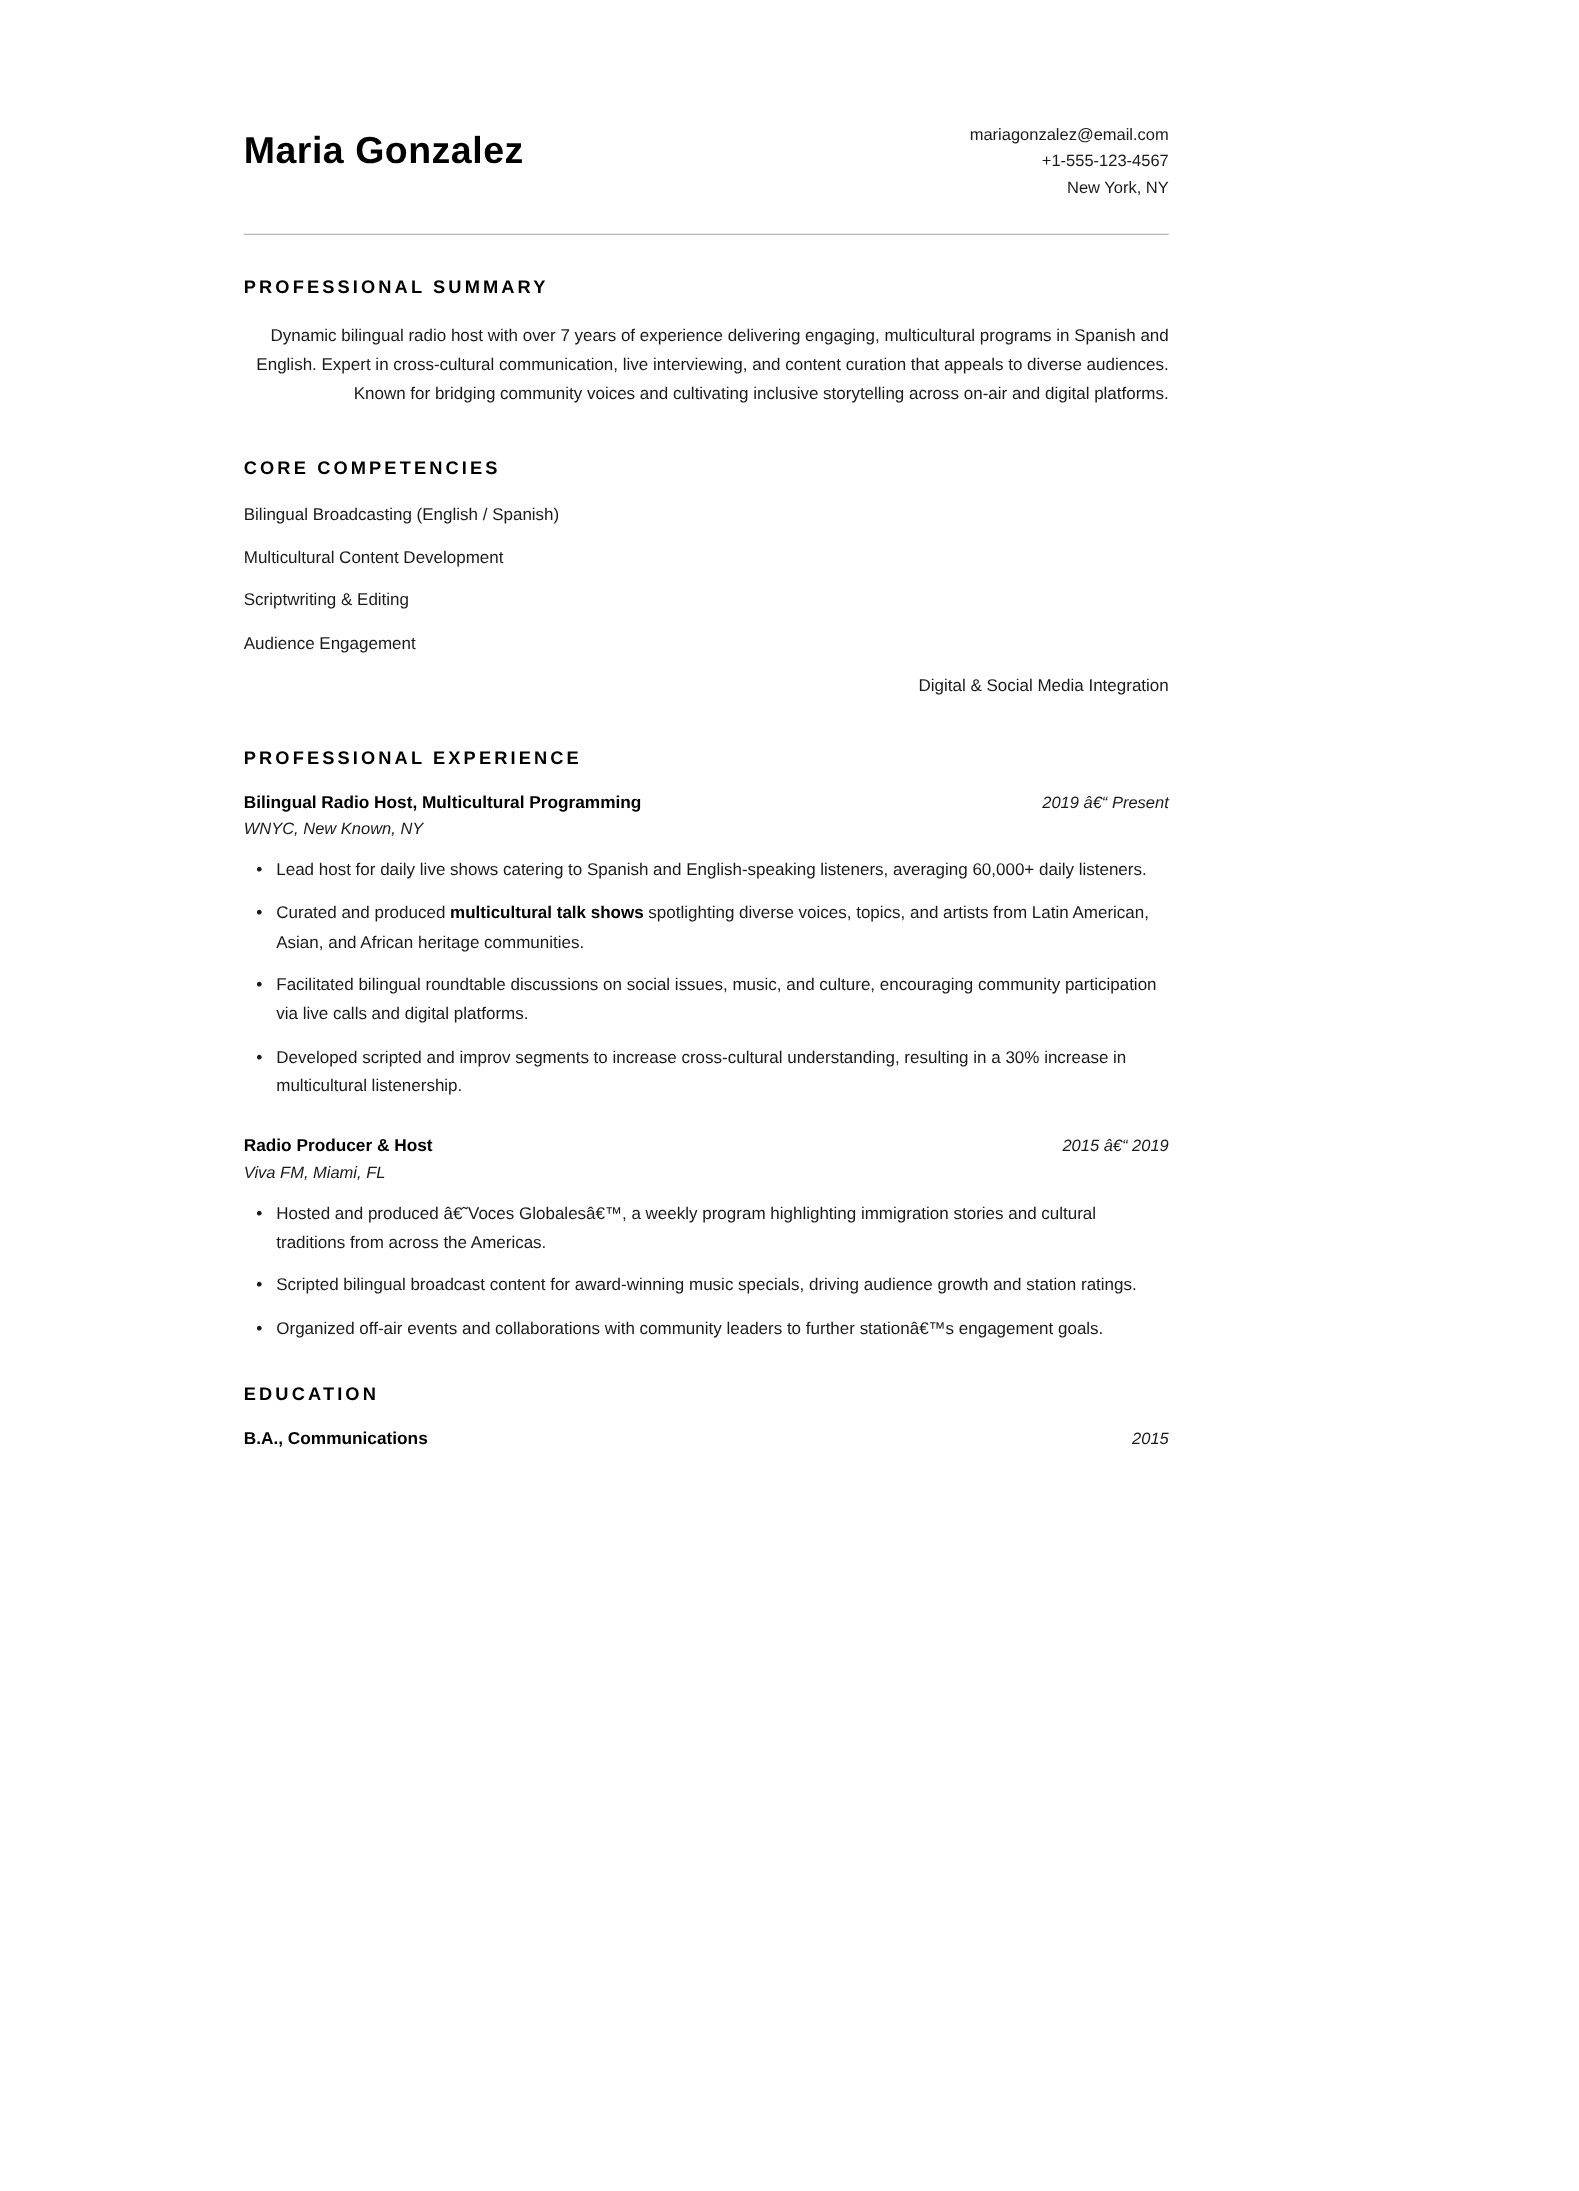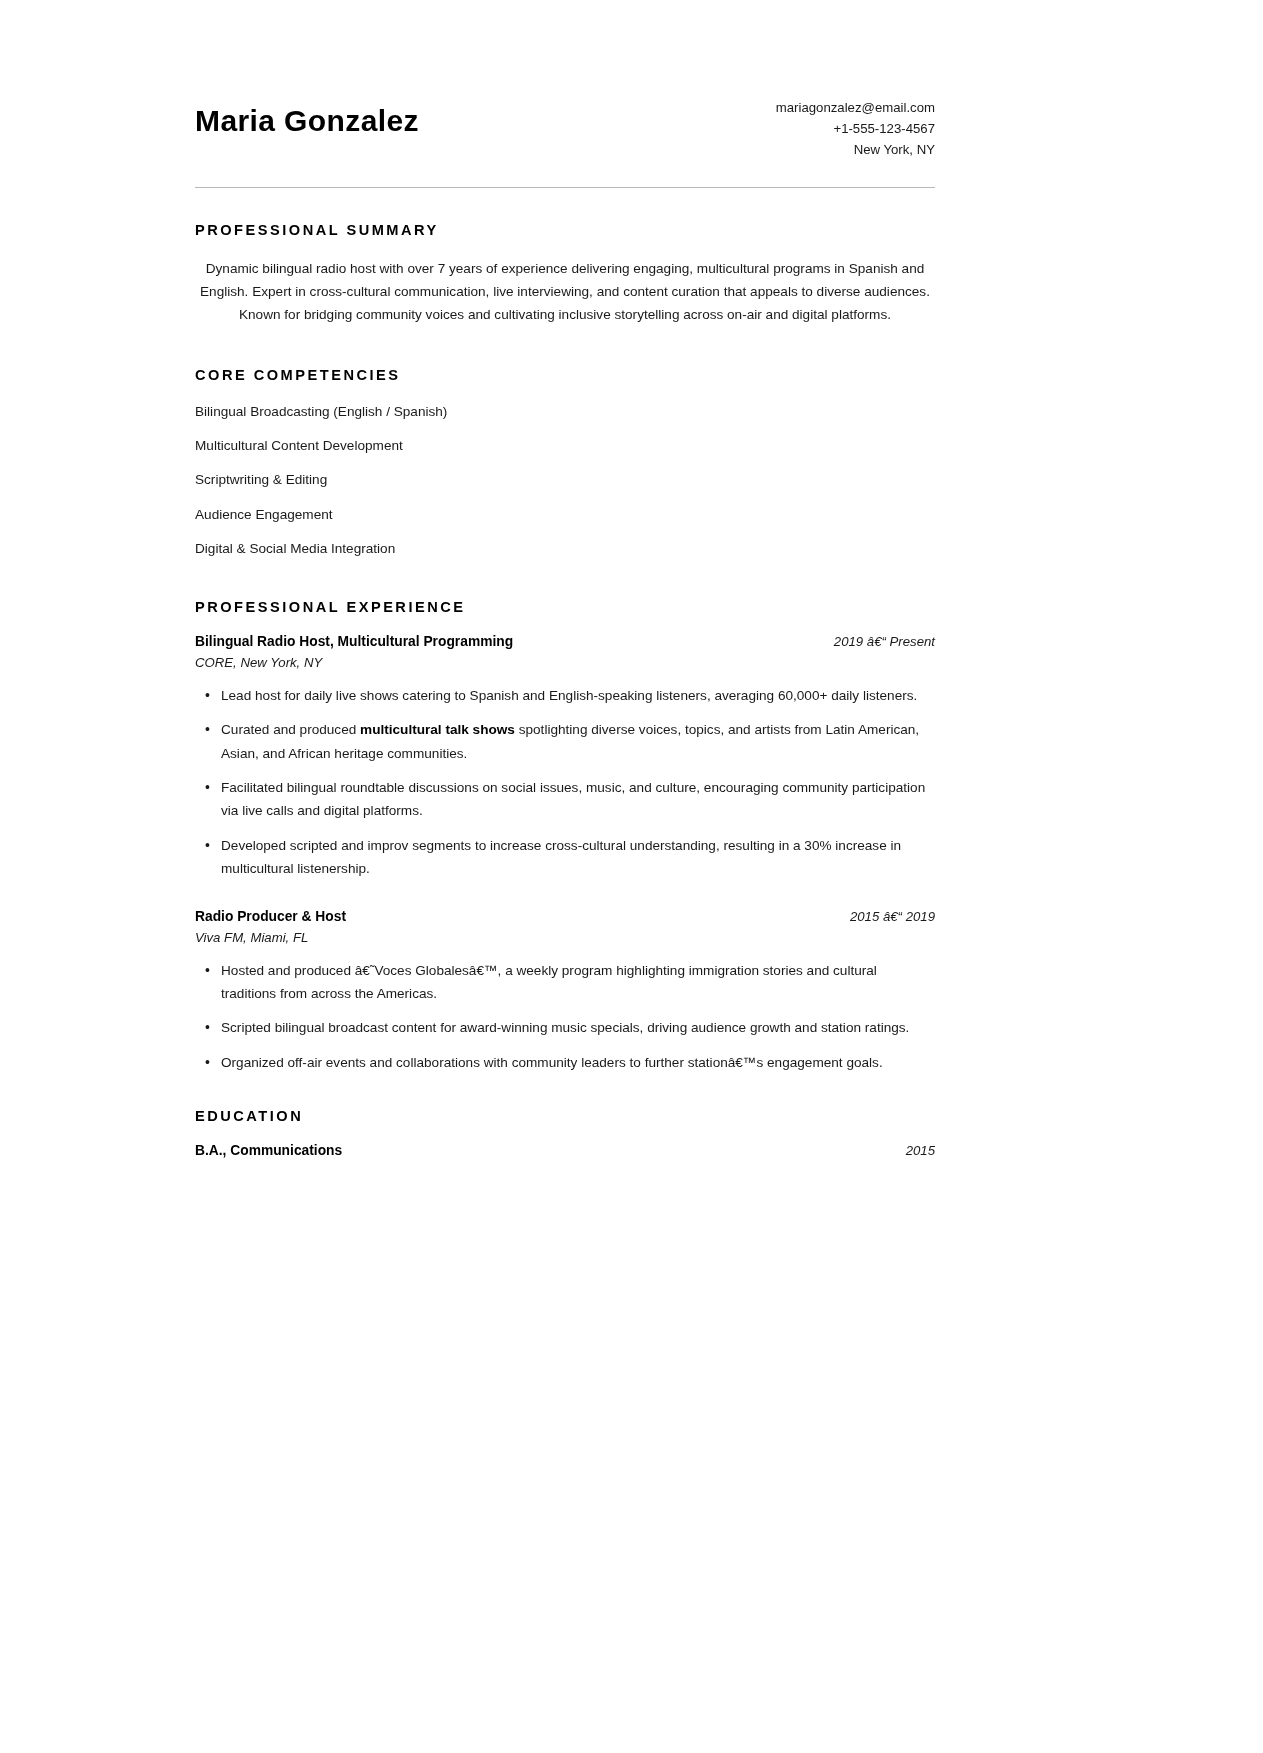--- a/index.html
+++ b/index.html
@@ -68,37 +68,37 @@
     margin: 0 0 19px 0;
   }
   .gap-lg { height: 40px; }
   .gap-md { height: 34px; }
 
   
   .summary {
     font-size: 13.6px;
     line-height: 1.72;
     margin: 0;
-    text-align: center;
+    text-align: right;
     color: #1a1a1a;
   }
 
   
   .comp-list {
     list-style: none;
     margin: 0;
     padding: 0;
   }
   .comp-list li {
     font-size: 13.6px;
     line-height: 1.46;
     padding: 0 0 14.5px 0;
     color: #1a1a1a;
   }
-  .comp-list li:last-child { padding-bottom: 0; }
+  .comp-list li:last-child { padding-bottom: 0; text-align: right; }
 
   
   .job { margin-bottom: 0; }
   .job + .job { margin-top: 28px; }
   .job-head {
     display: flex;
     align-items: baseline;
     justify-content: space-between;
     gap: 20px;
   }
@@ -199,21 +199,21 @@
     <div class="gap-lg"></div>
 
     <div class="section">
       <h2 class="section-title">PROFESSIONAL EXPERIENCE</h2>
 
       <div class="job">
         <div class="job-head">
           <div class="job-title">Bilingual Radio Host, Multicultural Programming</div>
           <div class="job-dates">2019 â€“ Present</div>
         </div>
-        <div class="job-company">CORE, New York, NY</div>
+        <div class="job-company">WNYC, New Known, NY</div>
         <ul class="bullets">
           <li>
             <span>Lead host for daily live shows catering to Spanish and English-speaking listeners, averaging 60,000+ daily listeners.</span>
           </li>
           <li>
             <span>Curated and produced </span><b>multicultural talk shows</b><span> spotlighting diverse voices, topics, and artists from Latin American, Asian, and African heritage communities.</span>
           </li>
           <li>
             <span>Facilitated bilingual roundtable discussions on social issues, music, and culture, encouraging community participation via live calls and digital platforms.</span>
           </li>

